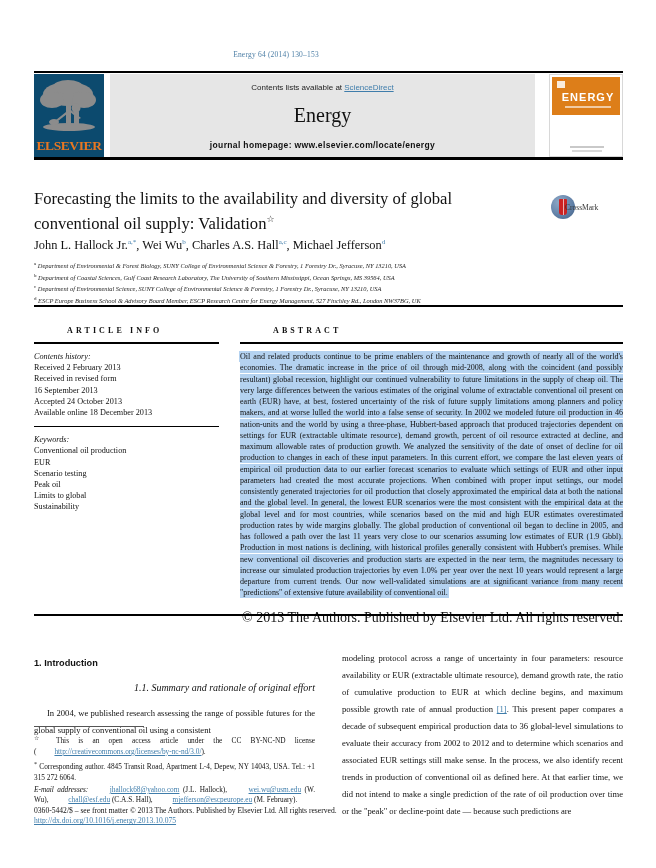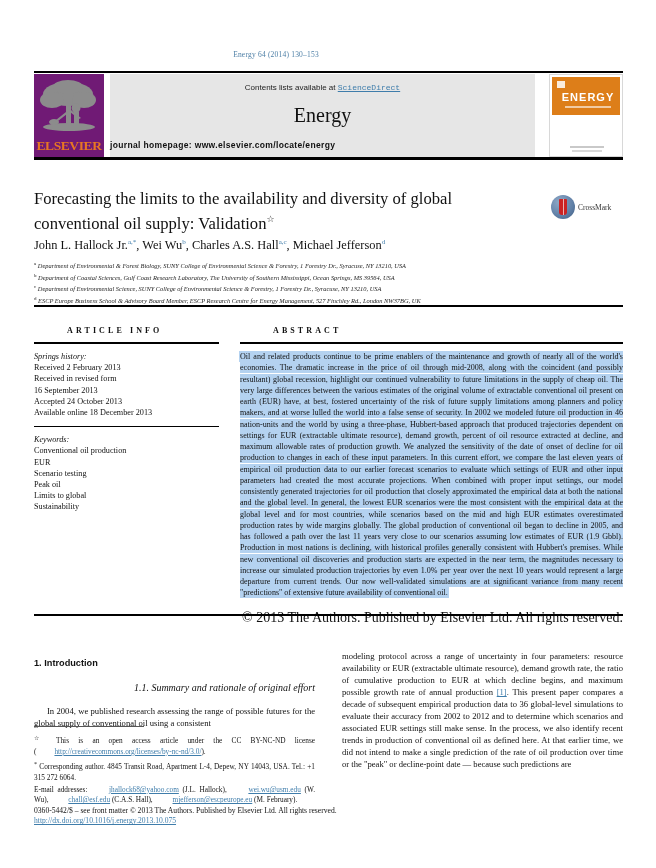--- a/index.html
+++ b/index.html
@@ -51,21 +51,21 @@
   .masthead .rule-bot {
     position: absolute;
     top: 86px; left: 0;
     width: 589px; height: 3px;
     background: #000;
   }
   .elsevier-box {
     position: absolute;
     top: 3px; left: 0;
     width: 70px; height: 83px;
-    background: #701a75;
+    background: #0c4a6e;
   }
   .elsevier-tree {
     position: absolute;
     top: 4px; left: 4px;
     width: 62px; height: 58px;
   }
   .elsevier-word {
     position: absolute;
     bottom: 3px; left: 0;
     width: 70px;
@@ -88,35 +88,35 @@
     position: absolute;
     top: 9px; left: 0;
     width: 425px;
     text-align: center;
     font-family: "Liberation Sans", sans-serif;
     font-size: 8px;
     color: #222;
   }
   .contents-line .sd {
     color: #3f7dab;
-    font-family: Liberation Mono, monospace;
   }
   .journal-title {
     position: absolute;
     top: 30px; left: 0;
     width: 425px;
     text-align: center;
     font-family: "Liberation Serif", serif;
     font-size: 20px;
     color: #111;
   }
   .homepage-line {
     position: absolute;
     bottom: 7px; left: 0;
     width: 425px;
+    text-align: center;
     font-family: "Liberation Sans", sans-serif;
     font-size: 8.5px;
     font-weight: 700;
     letter-spacing: 0.35px;
     color: #111;
   }
   .cover-thumb {
     position: absolute;
     top: 3px;
     right: 0;
@@ -206,21 +206,21 @@
     border-radius: 1px 1px 3px 3px;
   }
   .crossmark .cm-book-spine {
     position: absolute;
     top: 4px; left: 11.5px;
     width: 1px; height: 16px;
     background: #e8b3b3;
   }
   .crossmark .cm-label {
     position: absolute;
-    top: 8px; left: 27px;
+    top: 8px; left: 14px;
     font-family: "Liberation Serif", serif;
     font-size: 7.5px;
     color: #333;
   }
 
   .authors {
     position: absolute;
     top: 238px;
     left: 34px;
     width: 500px;
@@ -352,21 +352,21 @@
     font-family: "Liberation Serif", serif;
     font-style: italic;
     font-size: 10px;
     color: #111;
     margin: 0 0 12px 0;
     text-align: right;
   }
   .para {
     font-family: "Liberation Serif", serif;
     font-size: 8.6px;
-    line-height: 12px;
+    line-height: 17px;
     text-align: justify;
     color: #111;
     margin: 0;
   }
   .para.indent { text-indent: 13px; }
   .ref-link { color: #3f7dab; }
 
   
   .footnote-rule {
     position: absolute;
@@ -381,21 +381,21 @@
     top: 733px;
     left: 34px;
     width: 281px;
     font-family: "Liberation Serif", serif;
     font-size: 7.3px;
     line-height: 10.3px;
     color: #111;
   }
   .footnotes p { margin: 0 0 2px 0; text-align: justify; }
   .footnotes .lnk { color: #3f7dab; padding-left: 18px; }
-  .footnotes .em { }
+  .footnotes .em { font-style: italic; }
   .footnotes sup { font-size: 6px; }
 
   .frontmatter {
     position: absolute;
     top: 806px;
     left: 34px;
     width: 560px;
     font-family: "Liberation Serif", serif;
     font-size: 7.6px;
     line-height: 10.4px;
@@ -470,21 +470,21 @@
       <div><sup>c</sup> Department of Environmental Science, SUNY College of Environmental Science &amp; Forestry, 1 Forestry Dr., Syracuse, NY 13210, USA</div>
       <div><sup>d</sup> ESCP Europe Business School &amp; Advisory Board Member, ESCP Research Centre for Energy Management, 527 Finchley Rd., London NW37BG, UK</div>
     </div>
 
   <div class="rule-under-authors"></div>
 
   <div class="col-info">
     <div class="sec-head">ARTICLE INFO</div>
     <div class="thin-rule"></div>
     <div class="info-block">
-      <div class="lbl">Springs history:</div>
+      <div class="lbl">Contents history:</div>
       <div>
           <div>Received 2 February 2013</div>
           <div>Received in revised form</div>
           <div>16 September 2013</div>
           <div>Accepted 24 October 2013</div>
           <div>Available online 18 December 2013</div>
         </div>
     </div>
     <div class="hair-rule"></div>
     <div class="info-block">

